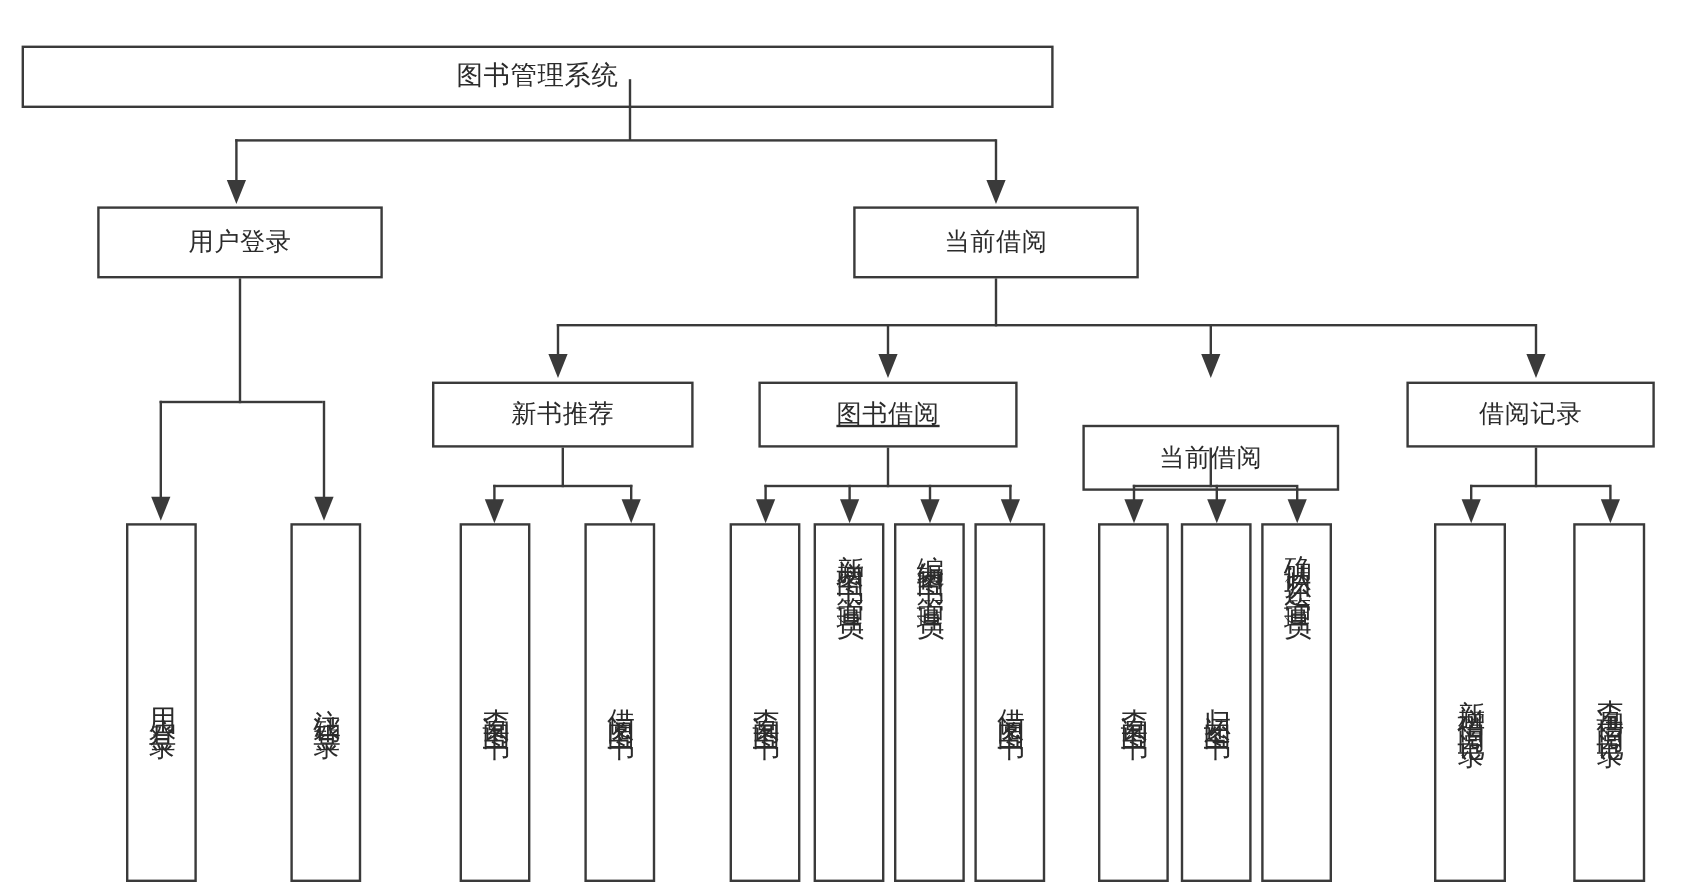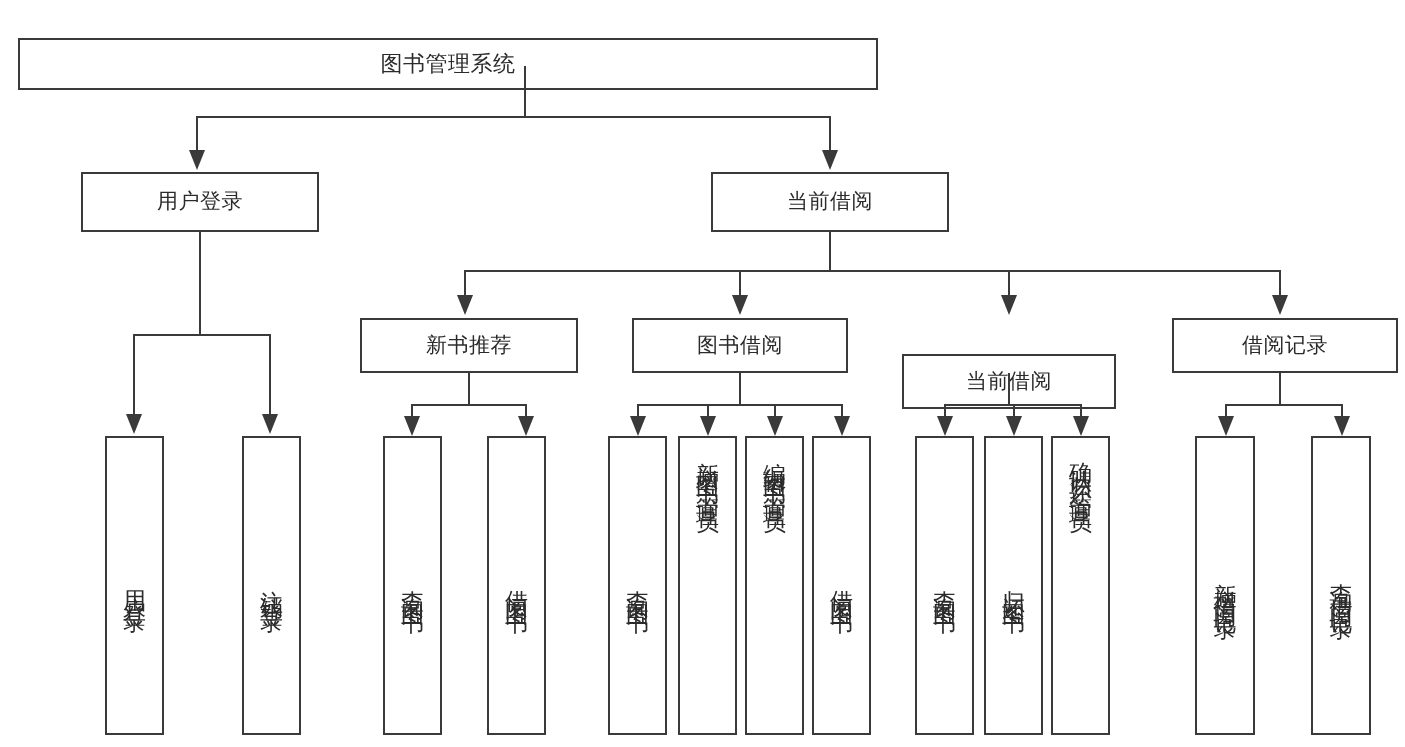--- a/index.html
+++ b/index.html
@@ -124,27 +124,27 @@
   <div class="vline" style="left:739px; top:270px; height:27px;"></div>
   <div class="arrow" style="left:732px; top:295px;"></div>
   <div class="vline" style="left:1008px; top:270px; height:27px;"></div>
   <div class="arrow" style="left:1001px; top:295px;"></div>
   <div class="vline" style="left:1279px; top:270px; height:27px;"></div>
   <div class="arrow" style="left:1272px; top:295px;"></div>
 
   <div class="node h" style="left:360px; top:318px; width:218px; height:55px;">
     <span class="label">新书推荐</span>
   </div>
-  <div class="node h" style="left:632px; top:318px; width:216px; height:55px;">
+  <div class="node h" style="left:632px; top:318px; width:216px; height:55px;text-decoration:underline;">
     <span class="label">图书借阅</span>
   </div>
   <div class="node h" style="left:902px; top:318px; width:214px; height:55px;margin-top:36px;">
     <span class="label">当前借阅</span>
   </div>
-  <div class="node h" style="left:1172px; top:318px; width:226px; height:55px;">
+  <div class="node h" style="left:1172px; top:318px; width:207px; height:55px;">
     <span class="label">借阅记录</span>
   </div>
 
   <div class="vline" style="left:468px; top:373px; height:33px;"></div>
   <div class="hline" style="left:411px; top:404px; width:116px;"></div>
   <div class="vline" style="left:411px; top:404px; height:14px;"></div>
   <div class="arrow" style="left:404px; top:416px;"></div>
   <div class="vline" style="left:525px; top:404px; height:14px;"></div>
   <div class="arrow" style="left:518px; top:416px;"></div>
 

